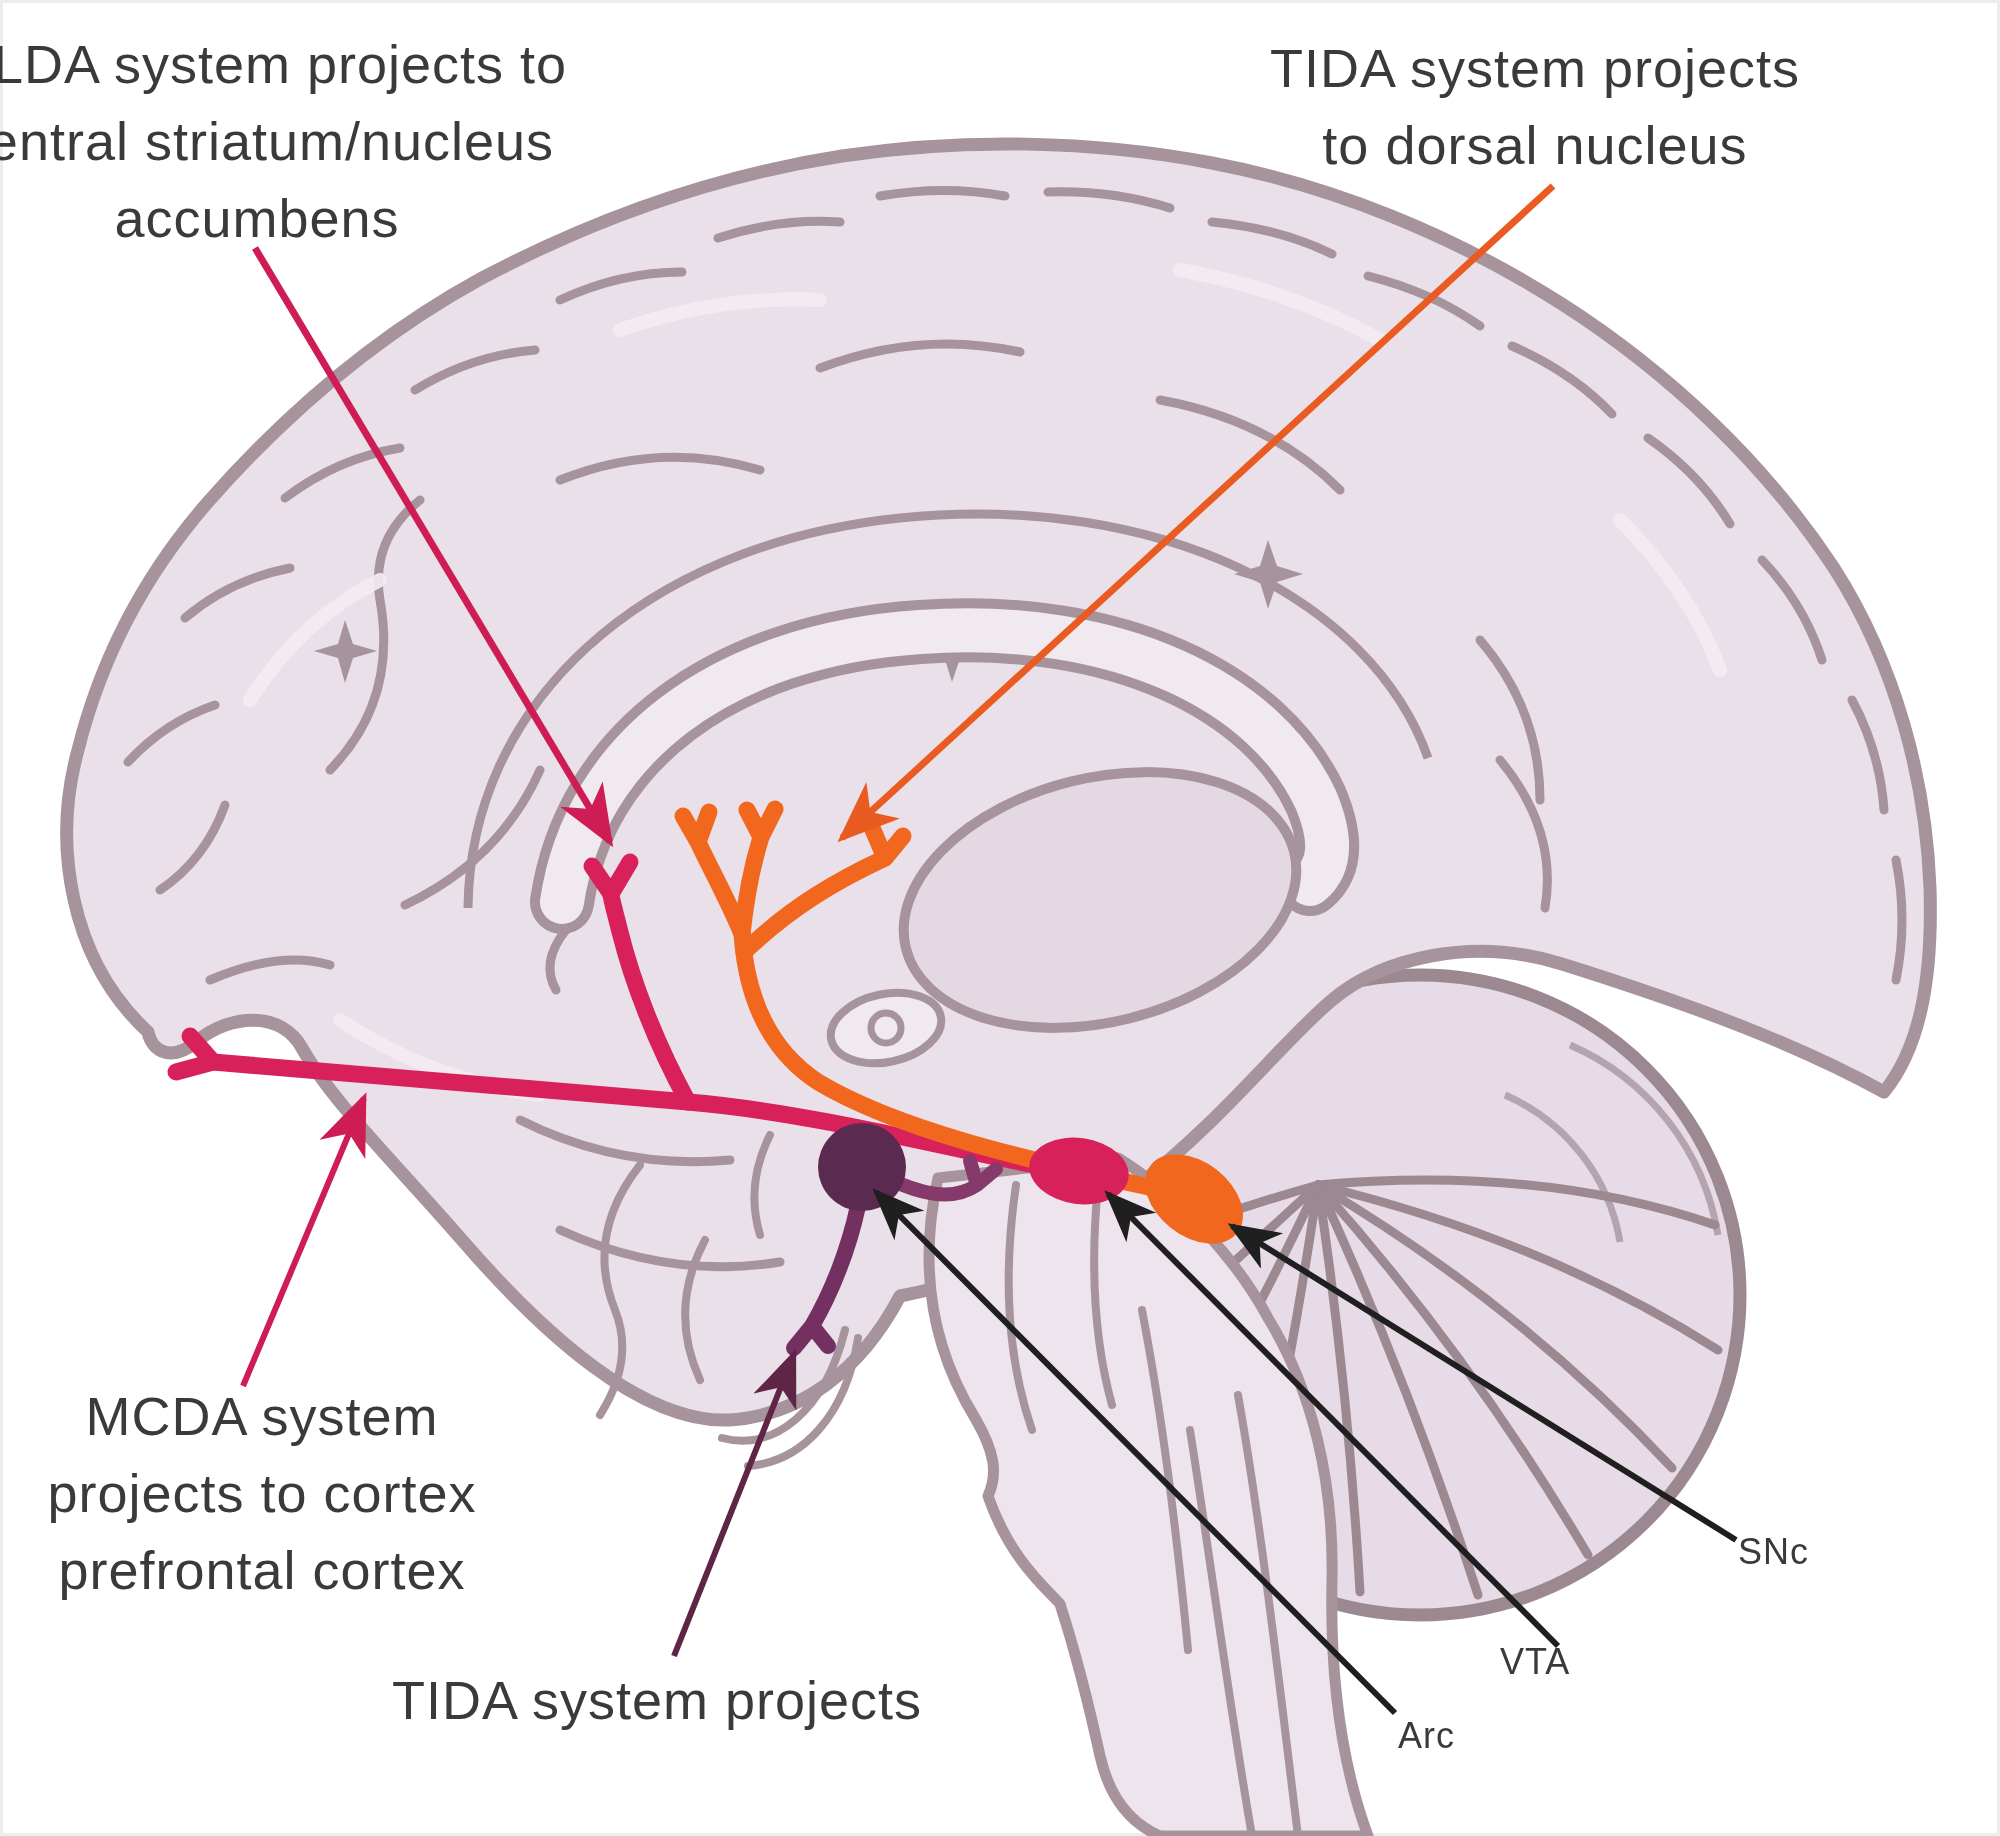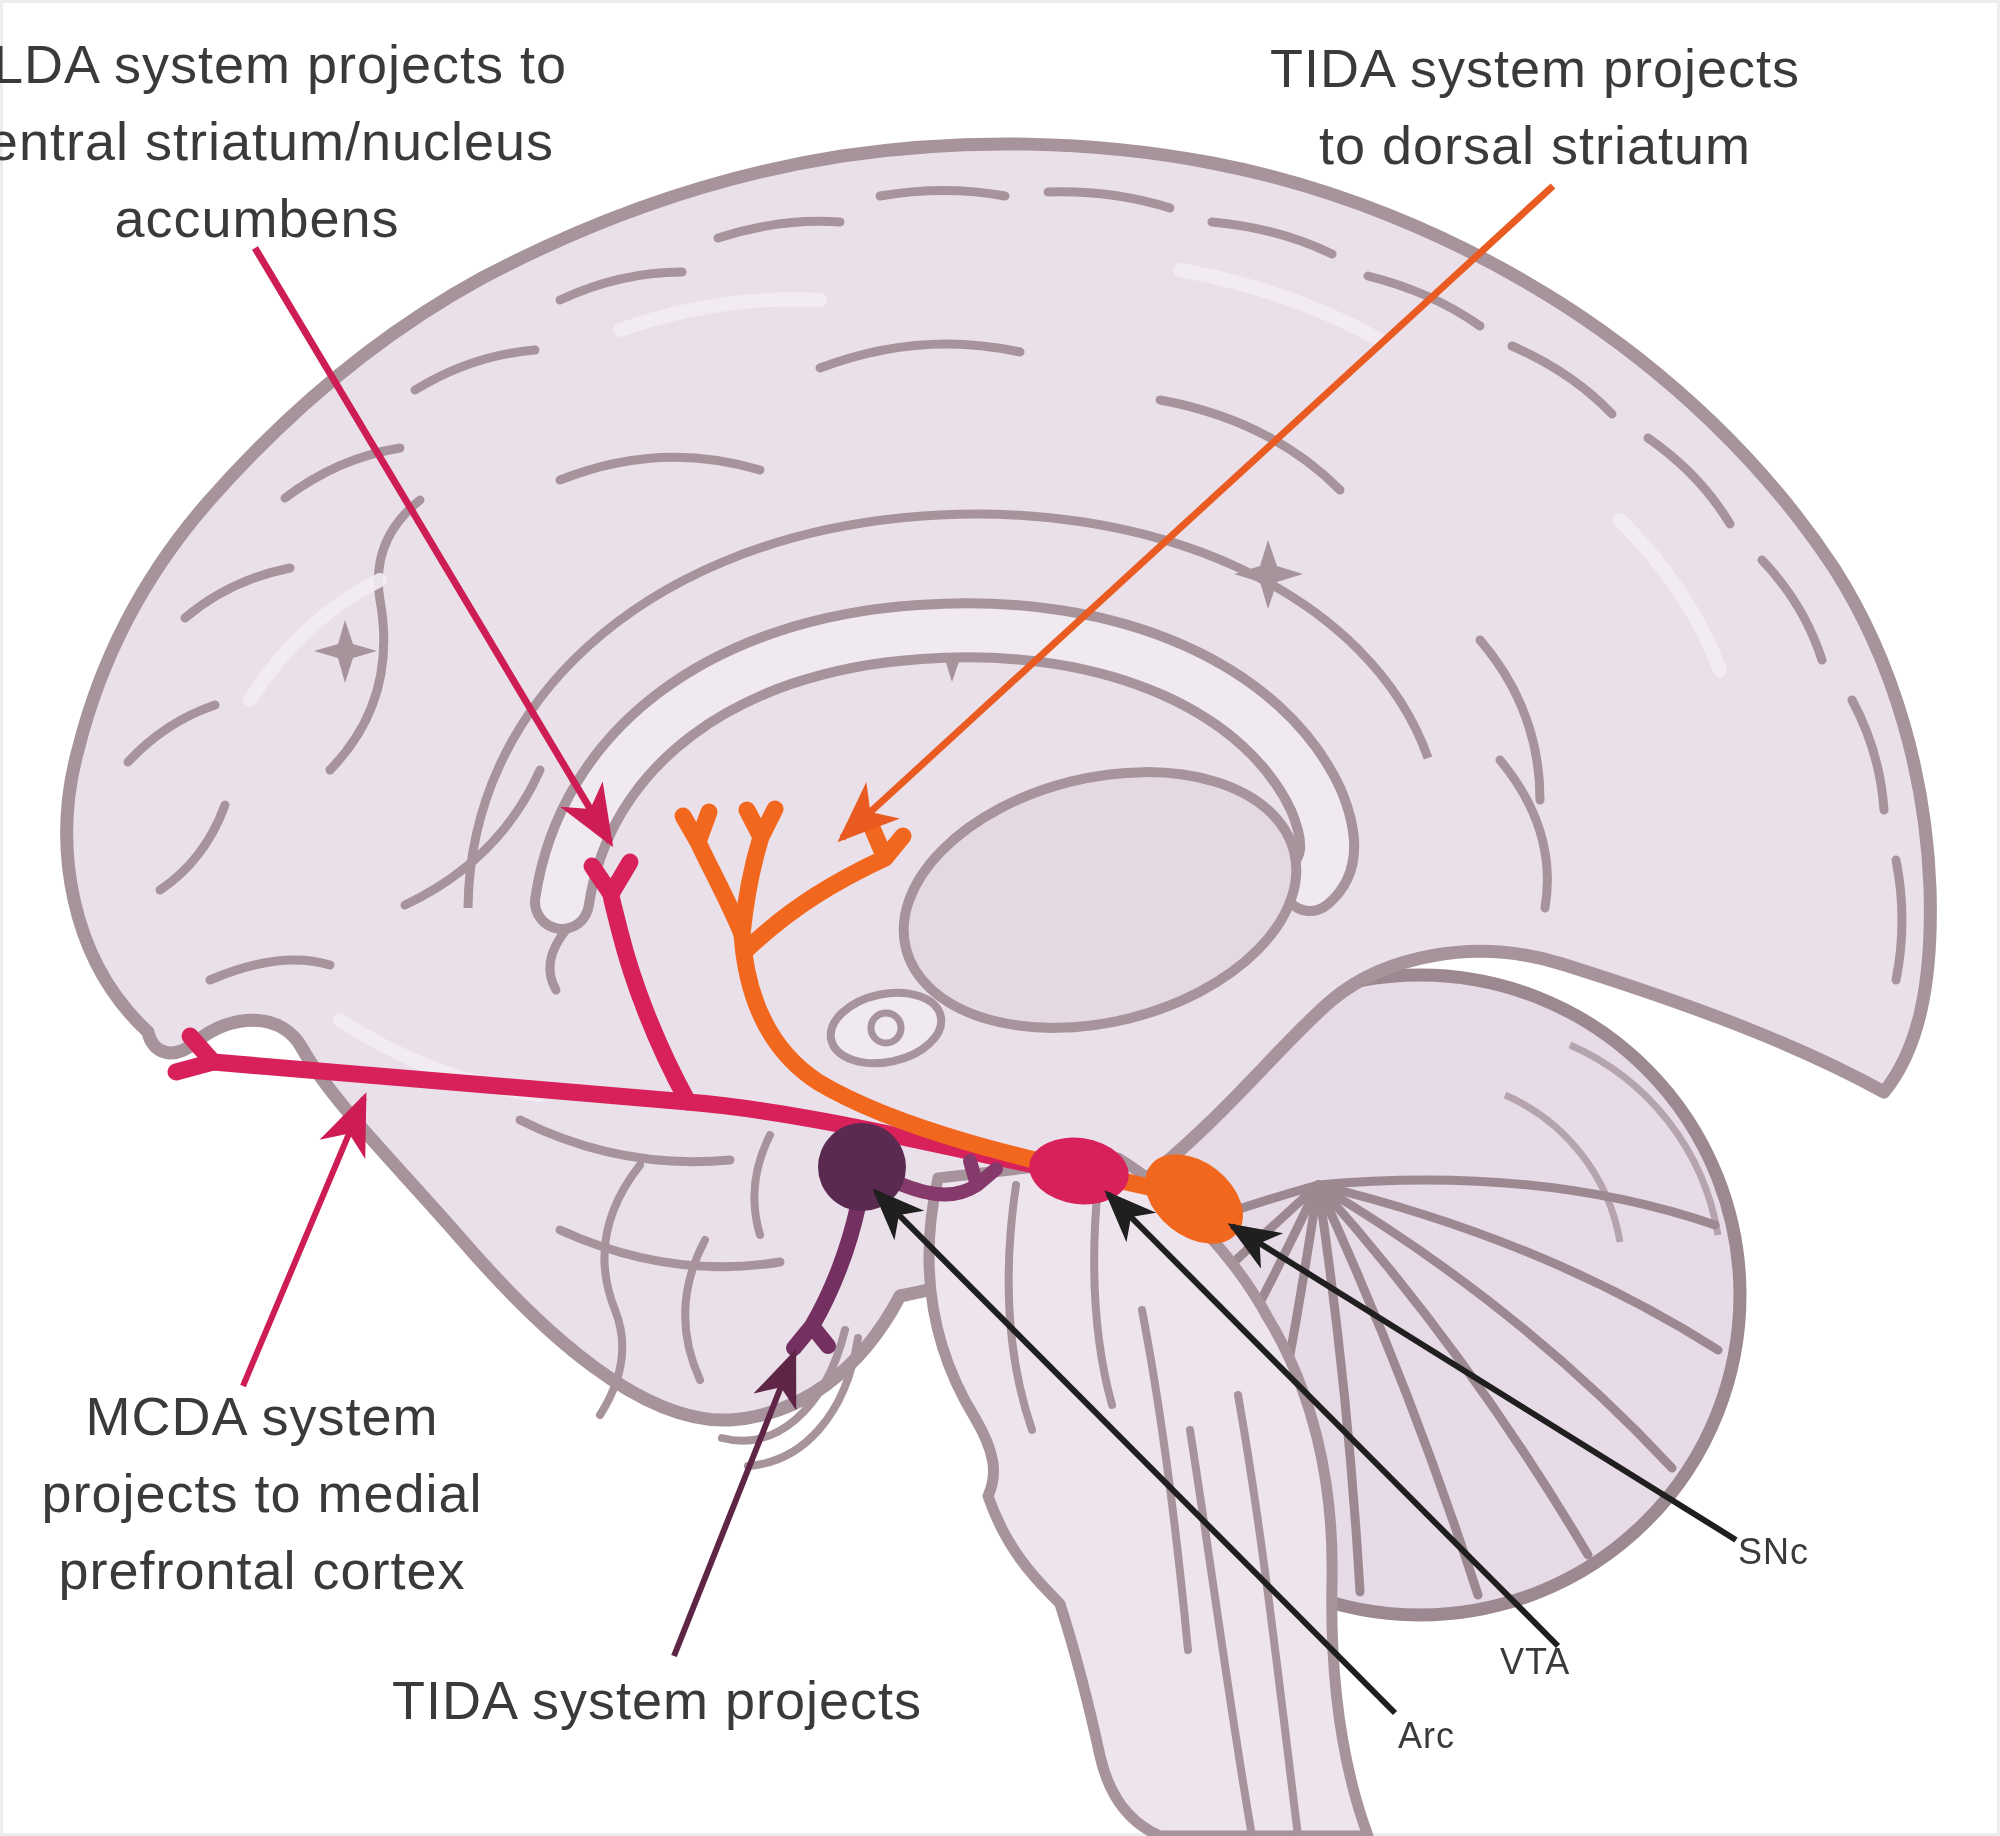--- a/index.html
+++ b/index.html
@@ -217,26 +217,26 @@
   </svg>
 
   <div class="label" style="left:257px;top:26px">
     <span>MLDA system projects to</span>
     <span>ventral striatum/nucleus</span>
     <span>accumbens</span>
   </div>
 
   <div class="label" style="left:1535px;top:30px">
     <span>TIDA system projects</span>
-    <span>to dorsal striatum</span>
+    <span>to dorsal nucleus</span>
   </div>
 
   <div class="label" style="left:262px;top:1378px">
     <span>MCDA system</span>
-    <span>projects to medial</span>
+    <span>projects to cortex</span>
     <span>prefrontal cortex</span>
   </div>
 
   <div class="label" style="left:657px;top:1662px">
     <span>TIDA system projects</span>
   </div>
 
   <div class="label label--small" style="left:1738px;top:1526px">SNc</div>
   <div class="label label--small" style="left:1500px;top:1636px">VTA</div>
   <div class="label label--small" style="left:1398px;top:1710px">Arc</div>

